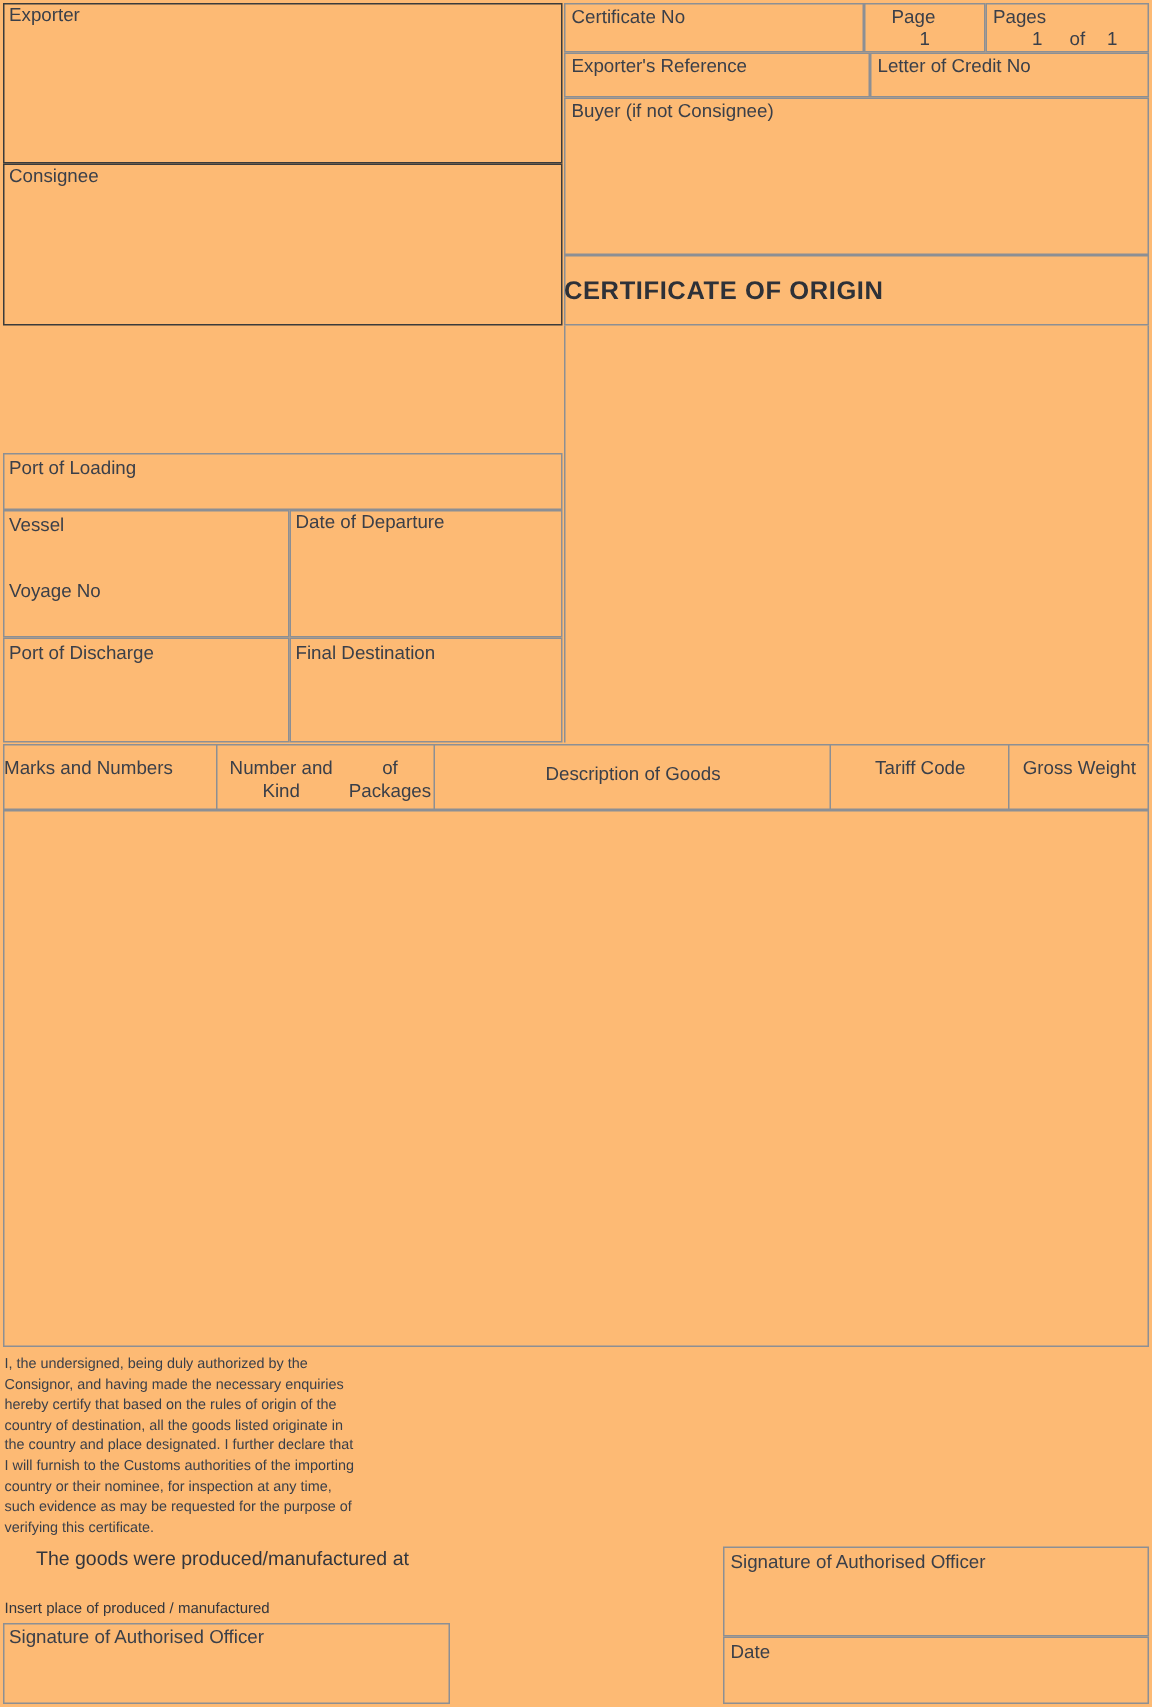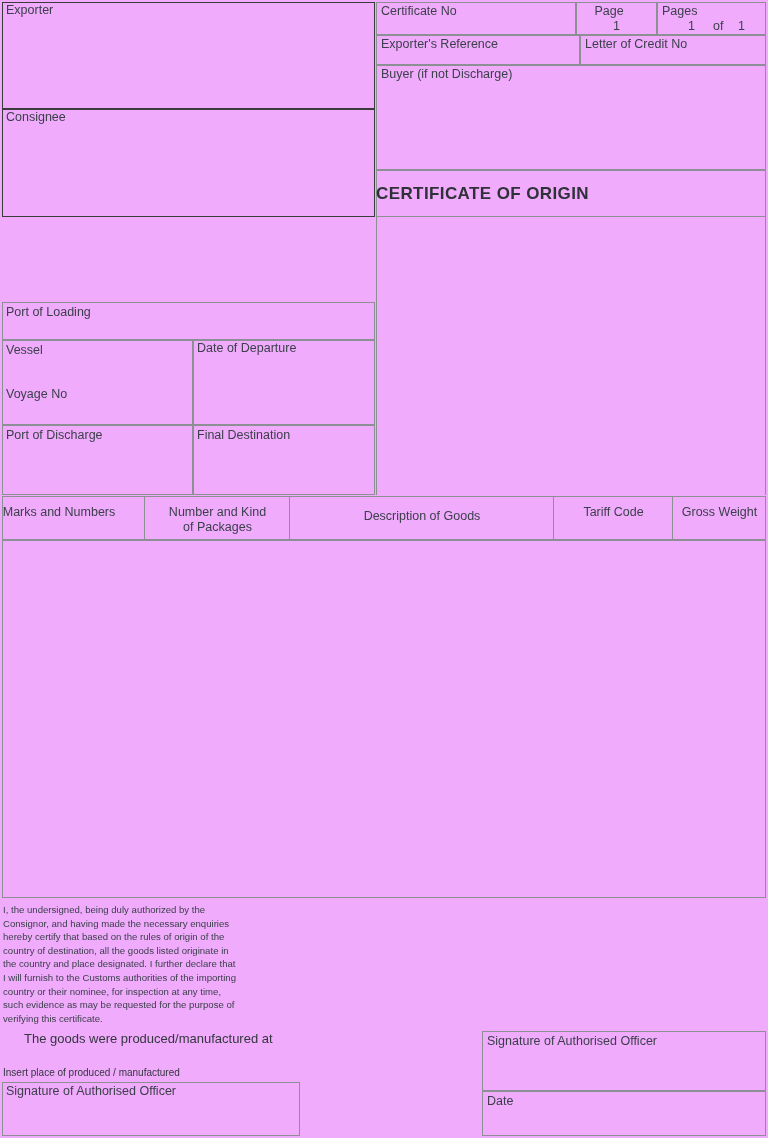--- a/index.html
+++ b/index.html
@@ -8,21 +8,21 @@
     background: #ffffff;
   }
   body {
     font-family: "Liberation Sans", sans-serif;
     color: #33363d;
   }
   #page {
     position: relative;
     width: 768px;
     height: 1138px;
-    background: #f0abfc;
+    background: #fdba74;
     overflow: hidden;
   }
   .box {
     position: absolute;
     box-sizing: border-box;
     background: transparent;
   }
   .lbl {
     position: absolute;
     font-size: 12.5px;
@@ -109,21 +109,21 @@
   <div class="pgval" style="left:713px; top:19px;">of</div>
   <div class="pgval" style="left:738px; top:19px;">1</div>
 
   <div class="box bdr-all" style="left:376px; top:35px; width:204px; height:30px;"></div>
   <div class="lbl" style="left:381px; top:38px;">Exporter's Reference</div>
 
   <div class="box bdr-all" style="left:580px; top:35px; width:186px; height:30px;"></div>
   <div class="lbl" style="left:585px; top:38px;">Letter of Credit No</div>
 
   <div class="box bdr-all" style="left:376px; top:65px; width:390px; height:105px;"></div>
-  <div class="lbl" style="left:381px; top:68px;">Buyer (if not Discharge)</div>
+  <div class="lbl" style="left:381px; top:68px;">Buyer (if not Consignee)</div>
 
   <div class="box bdr-all" style="left:376px; top:170px; width:390px; height:47px;"></div>
   <div class="title" style="left:376px; top:184px; width:390px;">CERTIFICATE OF ORIGIN</div>
 
   <div class="box bl br" style="left:376px; top:217px; width:390px; height:278px;"></div>
 
   <div class="box" style="left:2px; top:217px; width:373px; height:85px;"></div>
 
   <div class="box bdr-all" style="left:2px; top:302px; width:373px; height:38px;"></div>
   <div class="lbl" style="left:6px; top:306px;">Port of Loading</div>
@@ -143,21 +143,21 @@
 
   <div class="box bdr-all" style="left:2px; top:496px; width:764px; height:44px;"></div>
 
   <div class="box br" style="left:2px; top:496px; width:143px; height:44px;"></div>
   <div class="box br" style="left:145px; top:496px; width:145px; height:44px;"></div>
   <div class="box br" style="left:290px; top:496px; width:264px; height:44px;"></div>
   <div class="box br" style="left:554px; top:496px; width:119px; height:44px;"></div>
 
   <div class="hdr-cell" style="left:2px; top:500px; width:114px;">Marks and Numbers</div>
 
-  <div class="hdr-cell" style="left:145px; top:500px; width:145px; flex-direction:column; align-items:center;">
+  <div class="hdr-cell" style="left:145px; top:500px; width:145px; flex-direction:row; align-items:center;">
     <span>Number and Kind</span>
     <span>of Packages</span>
   </div>
 
   <div class="hdr-cell" style="left:290px; top:504px; width:264px;">Description of Goods</div>
 
   <div class="hdr-cell" style="left:554px; top:500px; width:119px;">Tariff Code</div>
 
   <div class="hdr-cell" style="left:673px; top:500px; width:93px;">Gross Weight</div>
 

